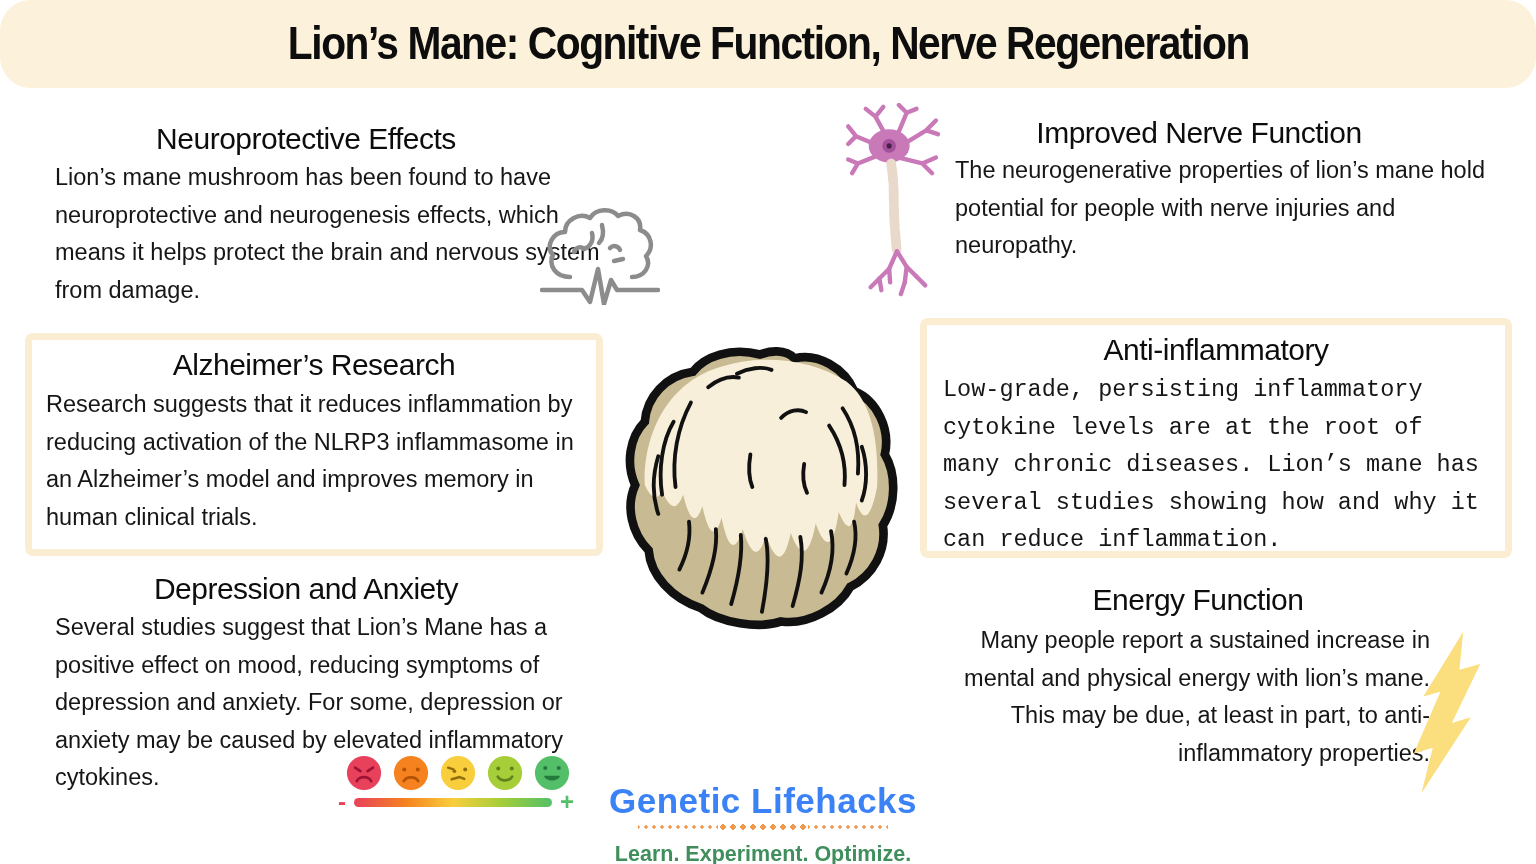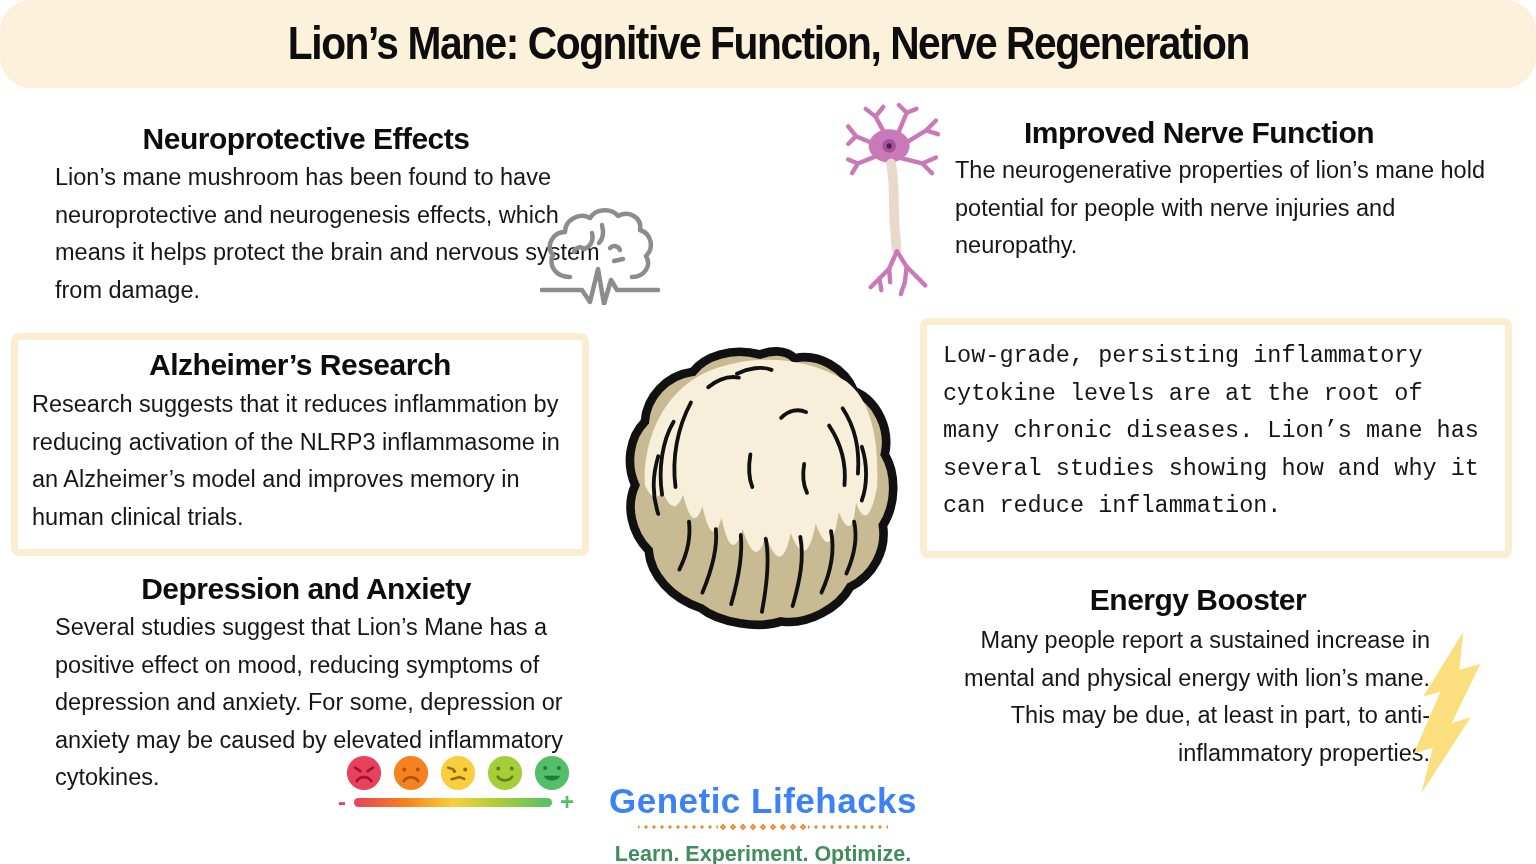--- a/index.html
+++ b/index.html
@@ -5,21 +5,21 @@
   html,body{margin:0;padding:0;}
   body{
     width:1536px;height:864px;position:relative;background:#ffffff;
     font-family:"Liberation Sans","DejaVu Sans",sans-serif;color:#141414;overflow:hidden;
   }
   .abs{position:absolute;}
   
   .header-band{left:0;top:0;width:1536px;height:88px;background:#FCF1DA;display:flex;align-items:center;justify-content:center;border-radius:31px;}
   .page-title{font-size:42px;font-weight:bold;letter-spacing:-1.5px;color:#0d0d0d;transform:scale(0.97,1.08);white-space:nowrap;}
   
-  .sec-heading{font-size:30px;font-weight:bold;letter-spacing:-0.5px;text-align:center;color:#0d0d0d;}
+  .sec-heading{font-size:30px;font-weight:normal;letter-spacing:-0.5px;text-align:center;color:#0d0d0d;}
   .sec-body{font-size:23.5px;line-height:37.5px;color:#161616;}
   
   .cream-box{background:#ffffff;border:7px solid #FBEDD2;border-radius:8px;box-sizing:border-box;}
   
   .mood-row{display:flex;gap:11px;}
   .mood-face{width:36px;height:36px;flex:0 0 auto;}
   .mood-scale{display:flex;align-items:center;gap:8px;}
   .mood-minus{color:#E8415C;font-weight:bold;font-size:24px;line-height:10px;}
   .mood-plus{color:#53C069;font-weight:bold;font-size:24px;line-height:10px;}
   .mood-bar{height:9px;width:198px;border-radius:5px;background:linear-gradient(90deg,#E8415C 0%,#F5821F 26%,#F8CE3C 50%,#A5CE39 74%,#53C069 100%);}
@@ -46,21 +46,21 @@
     <path d="M30,72 C16,72 8,61 13,50 C5,41 13,27 25,27 C25,15 39,7 50,13 C56,3 72,3 78,11 C90,5 102,13 100,25 C112,29 114,43 106,51 C112,61 104,72 92,72"></path>
     <path d="M34,47 a6,6 0 0 1 10,-3"></path>
     <path d="M52,28 C54,36 50,42 44,44"></path>
     <path d="M70,43 a6,6 0 0 1 10,2"></path>
     <path d="M62,20 C64,28 63,34 59,38"></path>
     <path d="M74,56 l9,-2"></path>
     <path d="M2,85 L42,85 L50,97 L58,64 L64,99 L71,75 L77,85 L118,85"></path>
   </svg>
 </div>
 
-<div class="abs cream-box" style="left:11px;top:333px;width:578px;height:223px;padding:8px 14px;">
+<div class="abs cream-box" style="left:25px;top:333px;width:578px;height:223px;padding:8px 14px;">
   <div class="sec-heading">Alzheimer’s Research</div>
   <div class="sec-body" style="margin-top:4px;">Research suggests that it reduces inflammation by reducing activation of the NLRP3 inflammasome in an Alzheimer’s model and improves memory in human clinical trials.</div>
 </div>
 
 <div class="abs sec-heading" style="left:30px;top:572px;width:552px;">Depression and Anxiety</div>
 <div class="abs sec-body" style="left:55px;top:609px;width:552px;">Several studies suggest that Lion’s Mane has a positive effect on mood, reducing symptoms of depression and anxiety. For some, depression or anxiety may be caused by elevated inflammatory cytokines.</div>
 
 <div class="abs mood-row" style="left:346px;top:755px;">
   <svg class="mood-face" viewBox="0 0 40 40">
     <circle cx="20" cy="20" r="19" fill="#E8415C"></circle>
@@ -152,24 +152,25 @@
       <path d="M62,168 L72,178 M62,168 L60,184"></path>
       <path d="M34,180 L25,189 M34,180 L36,192"></path>
       <path d="M72,178 L81,187 M60,184 L56,196"></path>
     </g>
   </svg>
 </div>
 <div class="abs sec-heading" style="left:1008px;top:116px;width:382px;">Improved Nerve Function</div>
 <div class="abs sec-body" style="left:955px;top:152px;width:535px;">The neurogenerative properties of lion’s mane hold potential for people with nerve injuries and neuropathy.</div>
 
 <div class="abs cream-box" style="left:920px;top:318px;width:592px;height:240px;padding:8px 16px;">
+  <div class="sec-heading">Anti-inflammatory</div>
   <div class="sec-body" style="margin-top:4px;font-family:Liberation Mono, monospace;">Low-grade, persisting inflammatory cytokine levels are at the root of many chronic diseases. Lion’s mane has several studies showing how and why it can reduce inflammation.</div>
 </div>
 
-<div class="abs sec-heading" style="left:1000px;top:583px;width:396px;">Energy Booster</div>
+<div class="abs sec-heading" style="left:1000px;top:583px;width:396px;">Energy Function</div>
 <div class="abs sec-body" style="left:925px;top:622px;width:505px;text-align:right;">Many people report a sustained increase in mental and physical energy with lion’s mane. This may be due, at least in part, to anti-inflammatory properties.</div>
 <div class="abs" style="left:1410px;top:628px;width:76px;height:170px;">
   <svg width="76" height="170" viewBox="0 0 80 175">
     <path d="M56,2 L14,70 L32,65 L4,130 L24,124 L12,172 L64,92 L44,98 L74,36 L52,42 Z" fill="#FBDE7E"></path>
   </svg>
 </div>
 
 <div class="abs logo-wrap" style="left:593px;top:781px;">
   <div class="logo-name">Genetic Lifehacks</div>
   <div class="logo-dots">

